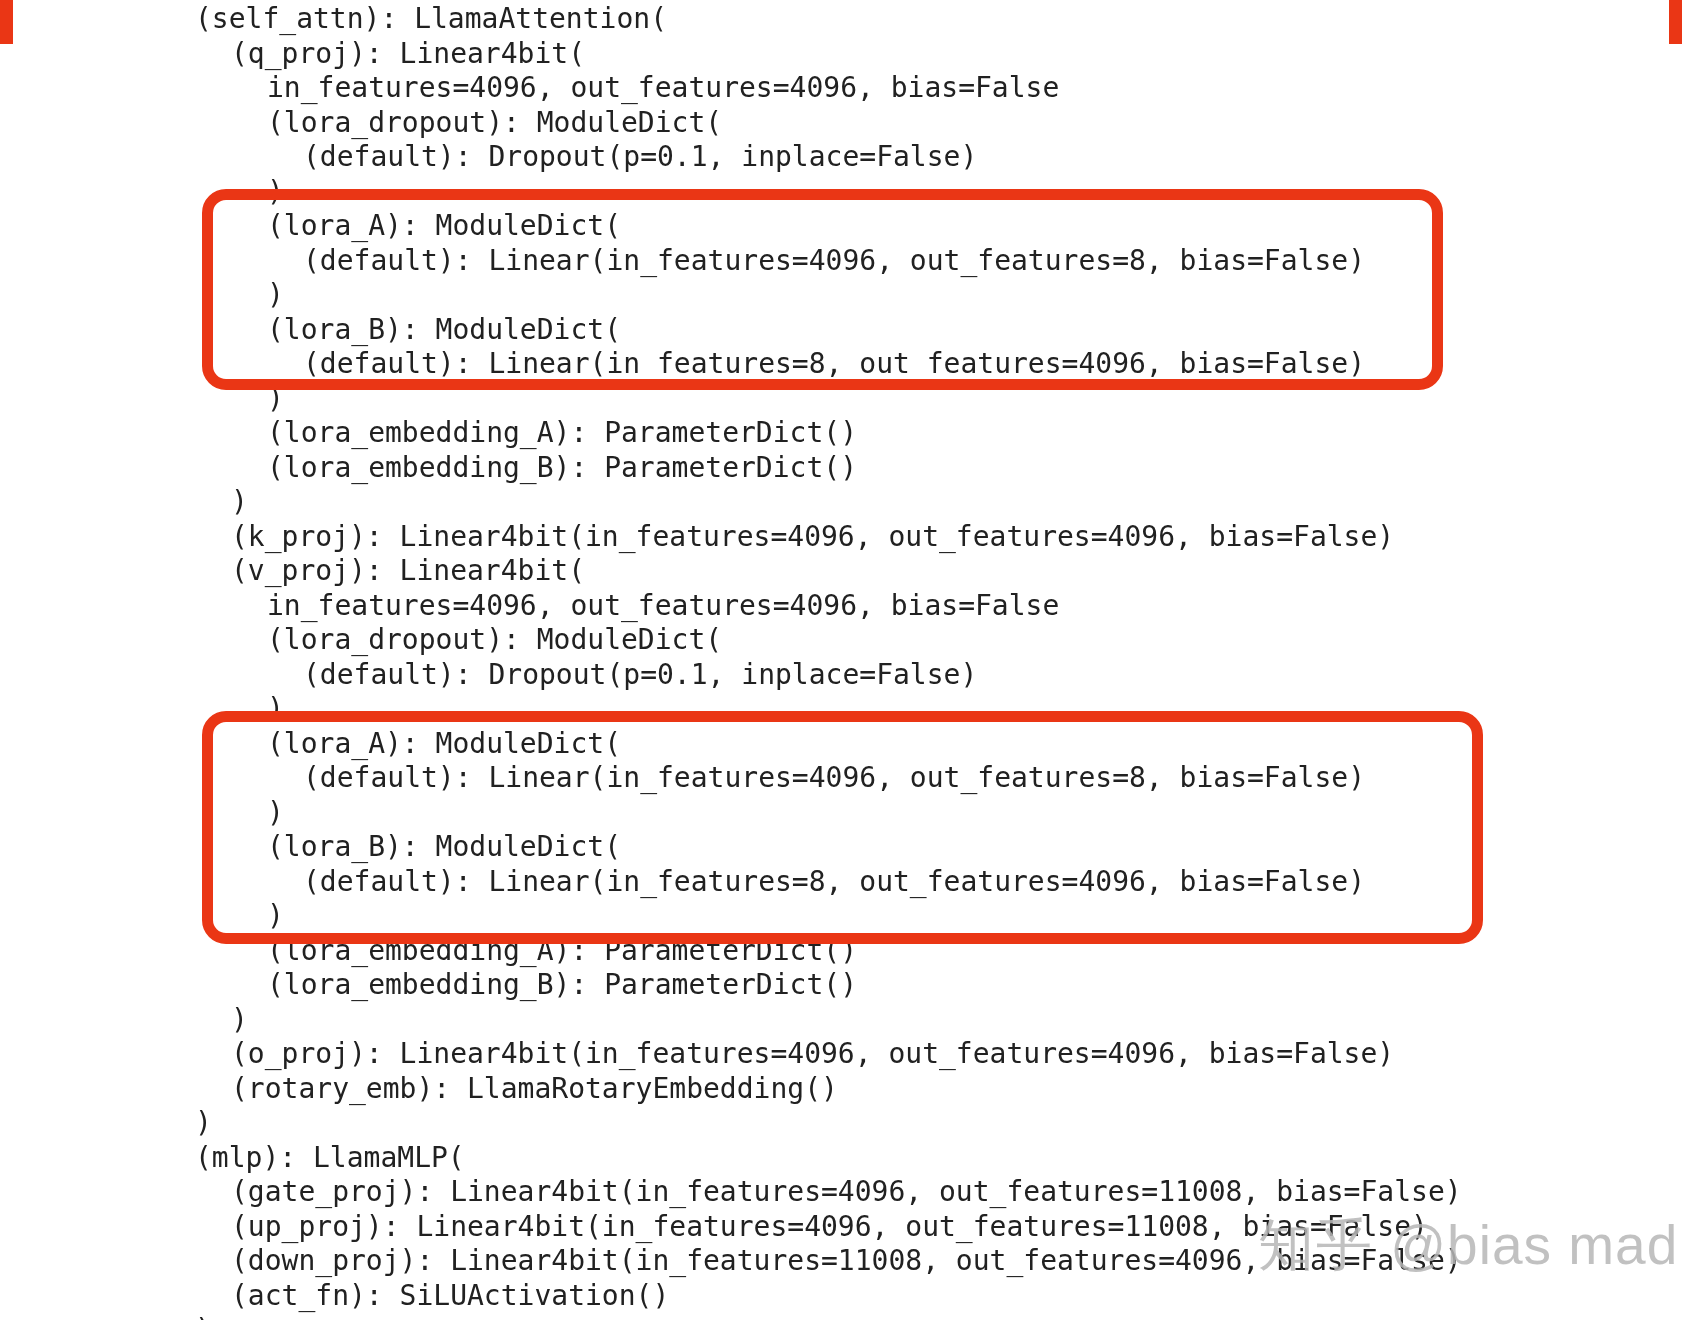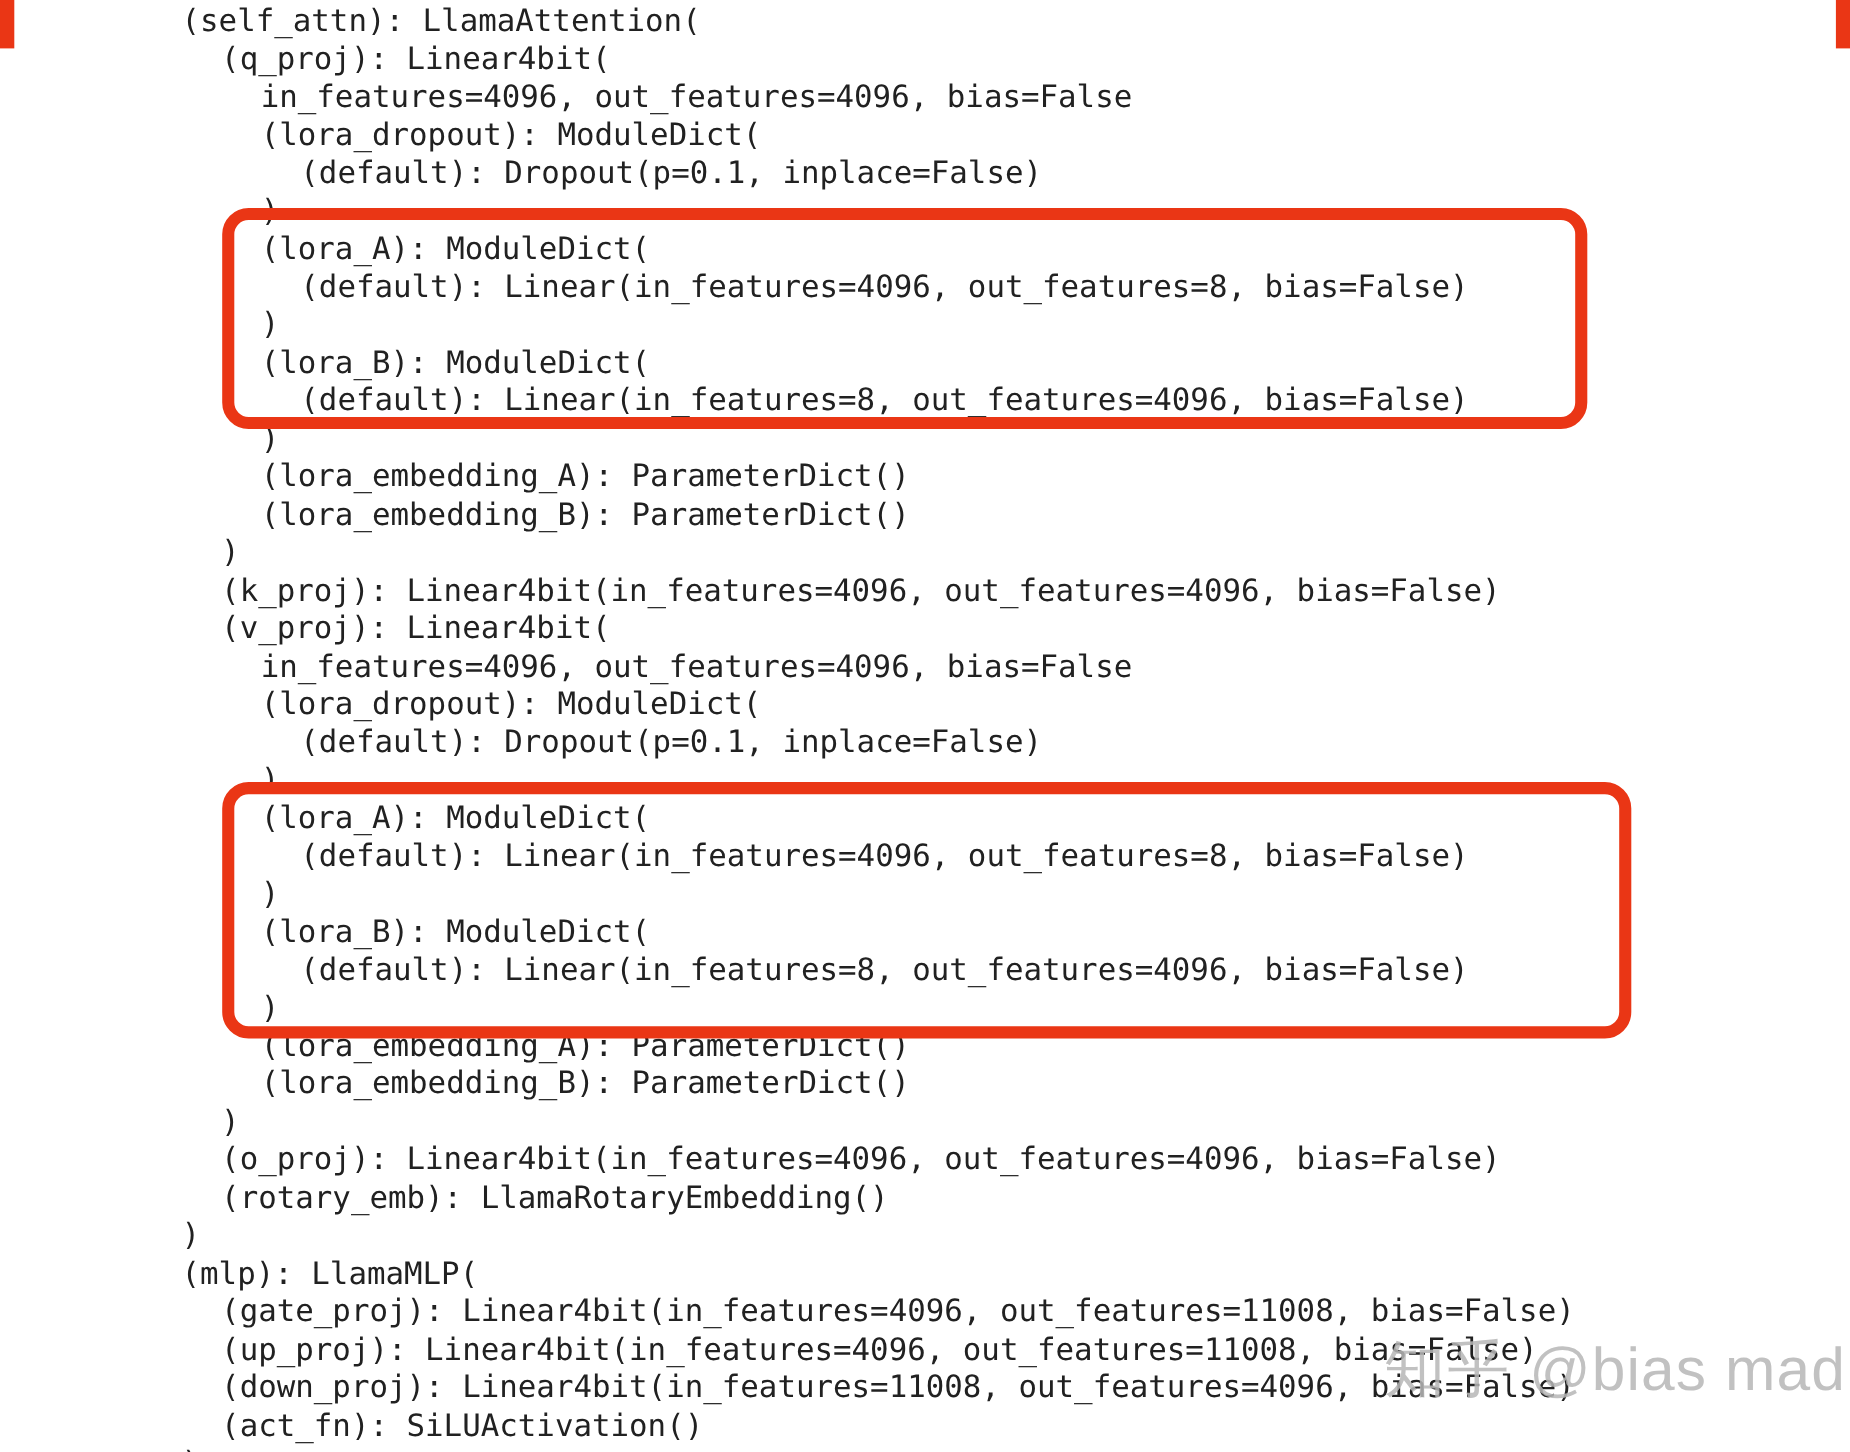--- a/index.html
+++ b/index.html
@@ -12,21 +12,21 @@
   }
   
   .code-block{
     position:absolute;
     top:2px;left:0;right:0;
     font:28px/34.5px "DejaVu Sans Mono", monospace;
     color:#212121;
     white-space:pre;
     z-index:1;
   }
-  .code-line{height:34.5px;white-space:pre;}
+  .code-line{height:34.5px;white-space:pre;margin-left:30px;}
   
   .redbox{
     position:absolute;
     border:11px solid #ea3615;
     border-radius:24px;
     box-sizing:border-box;
     background:transparent;
     z-index:3;
   }
   .redbox.box1{left:202px;top:189px;width:1241px;height:201px;}

